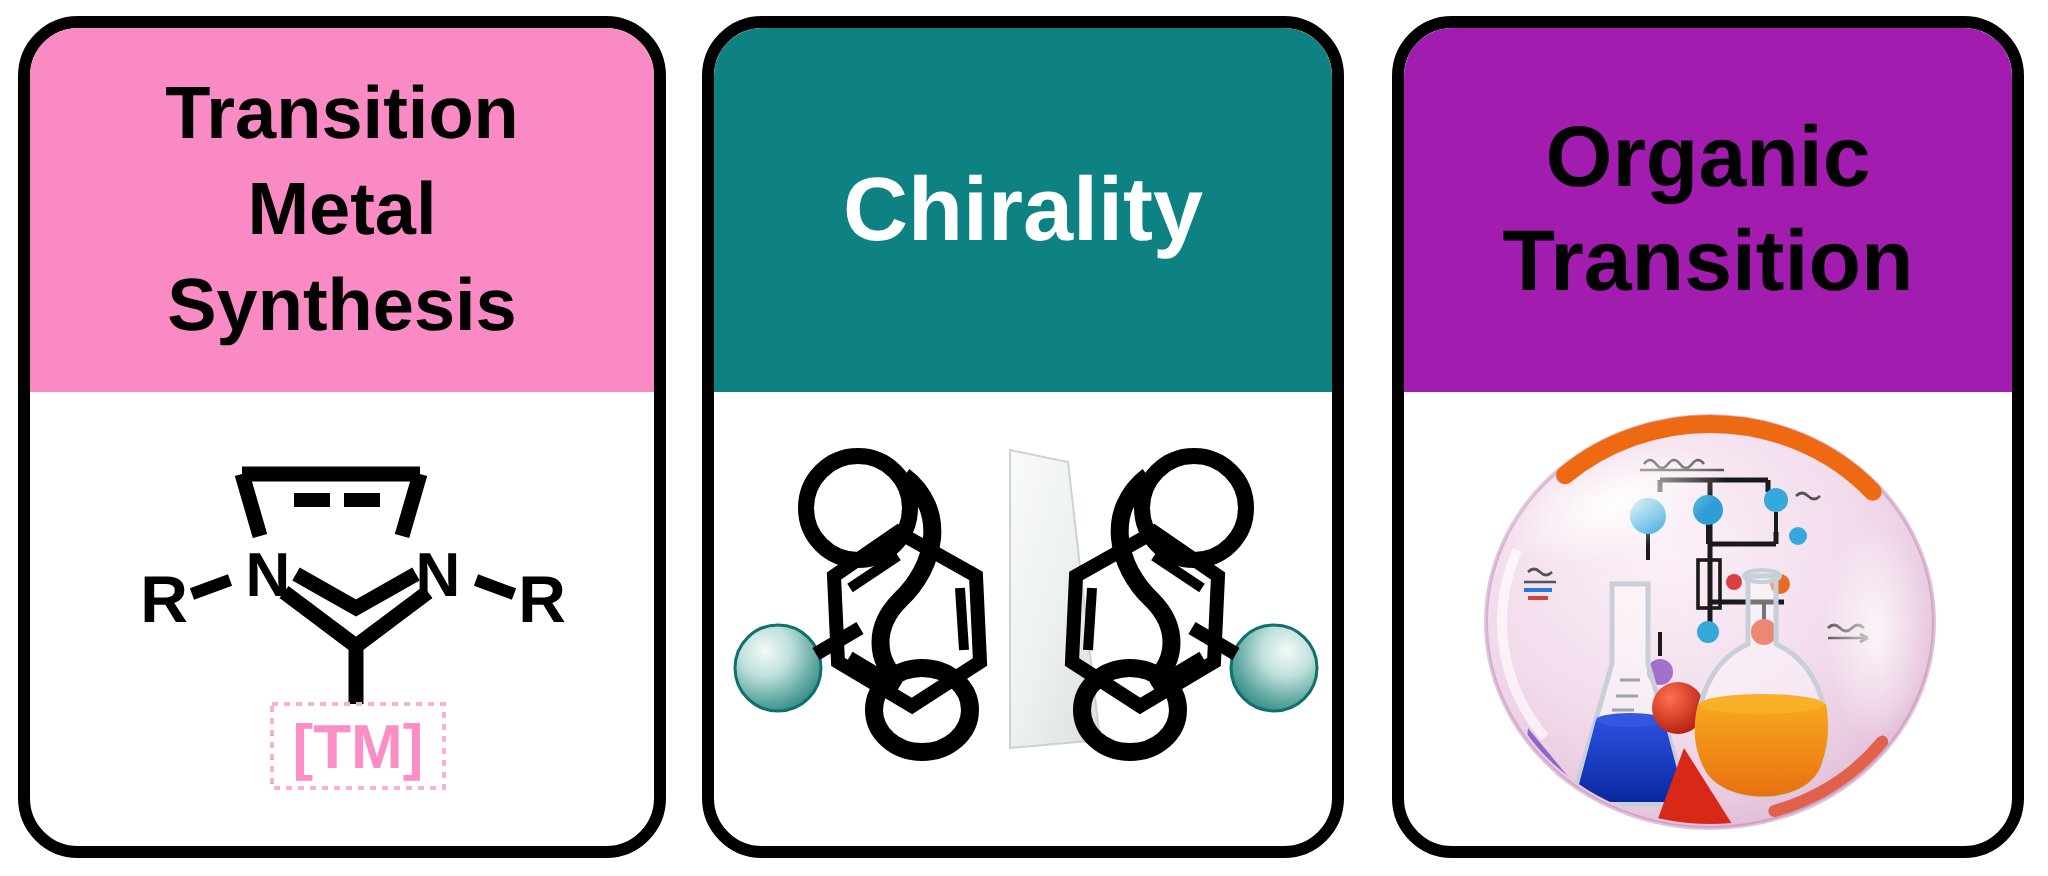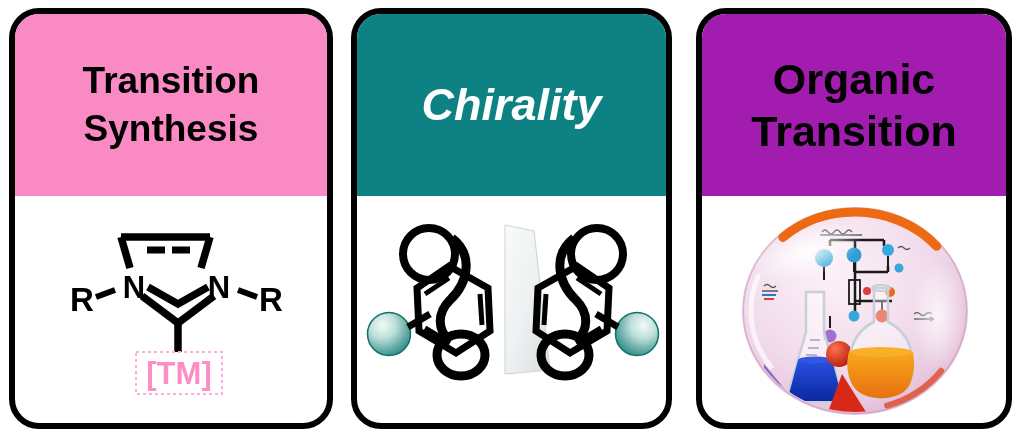--- a/index.html
+++ b/index.html
@@ -10,35 +10,36 @@
   .card-1{left:9px;width:324px;}
   .card-2{left:351px;width:321px;}
   .card-3{left:696px;width:316px;}
   .card-header{position:absolute;left:0;top:0;width:100%;height:182px;
                display:flex;flex-direction:column;align-items:center;justify-content:center;
                text-align:center;font-weight:bold;color:#000;}
   .card-1 .card-header{background:#F98AC3;}
   .card-2 .card-header{background:#0E8282;color:#ffffff;}
   .card-3 .card-header{background:#a21caf;}
   .t-line-1{font-size:37px;line-height:48px;}
-  .t-line-2{font-size:45px;line-height:52px;font-style:italic;}
+  .t-line-2{font-size:45px;line-height:52px;}
   .t-line-3{font-size:43px;line-height:52px;}
   .card-art{position:absolute;left:0;top:182px;width:100%;height:227px;}
   .card-art svg{display:block;}
   .chem-stroke{stroke:#000;fill:none;}
   .tm-text{font-weight:bold;}
 </style>
 </head>
 <body>
 
 <div class="figure">
 
   <section class="card card-1">
     <header class="card-header">
       <div class="t-line-1">Transition</div>
+      <div class="t-line-1">Metal</div>
       <div class="t-line-1">Synthesis</div>
     </header>
     <div class="card-art">
       <svg width="312" height="227" viewBox="0 0 312 227">
 
         <g class="chem-stroke" stroke-width="7.5">
           <line x1="106" y1="41" x2="195" y2="41"></line>
           <line x1="106" y1="41" x2="115" y2="72"></line>
           <line x1="195" y1="41" x2="186" y2="72"></line>
         </g>

